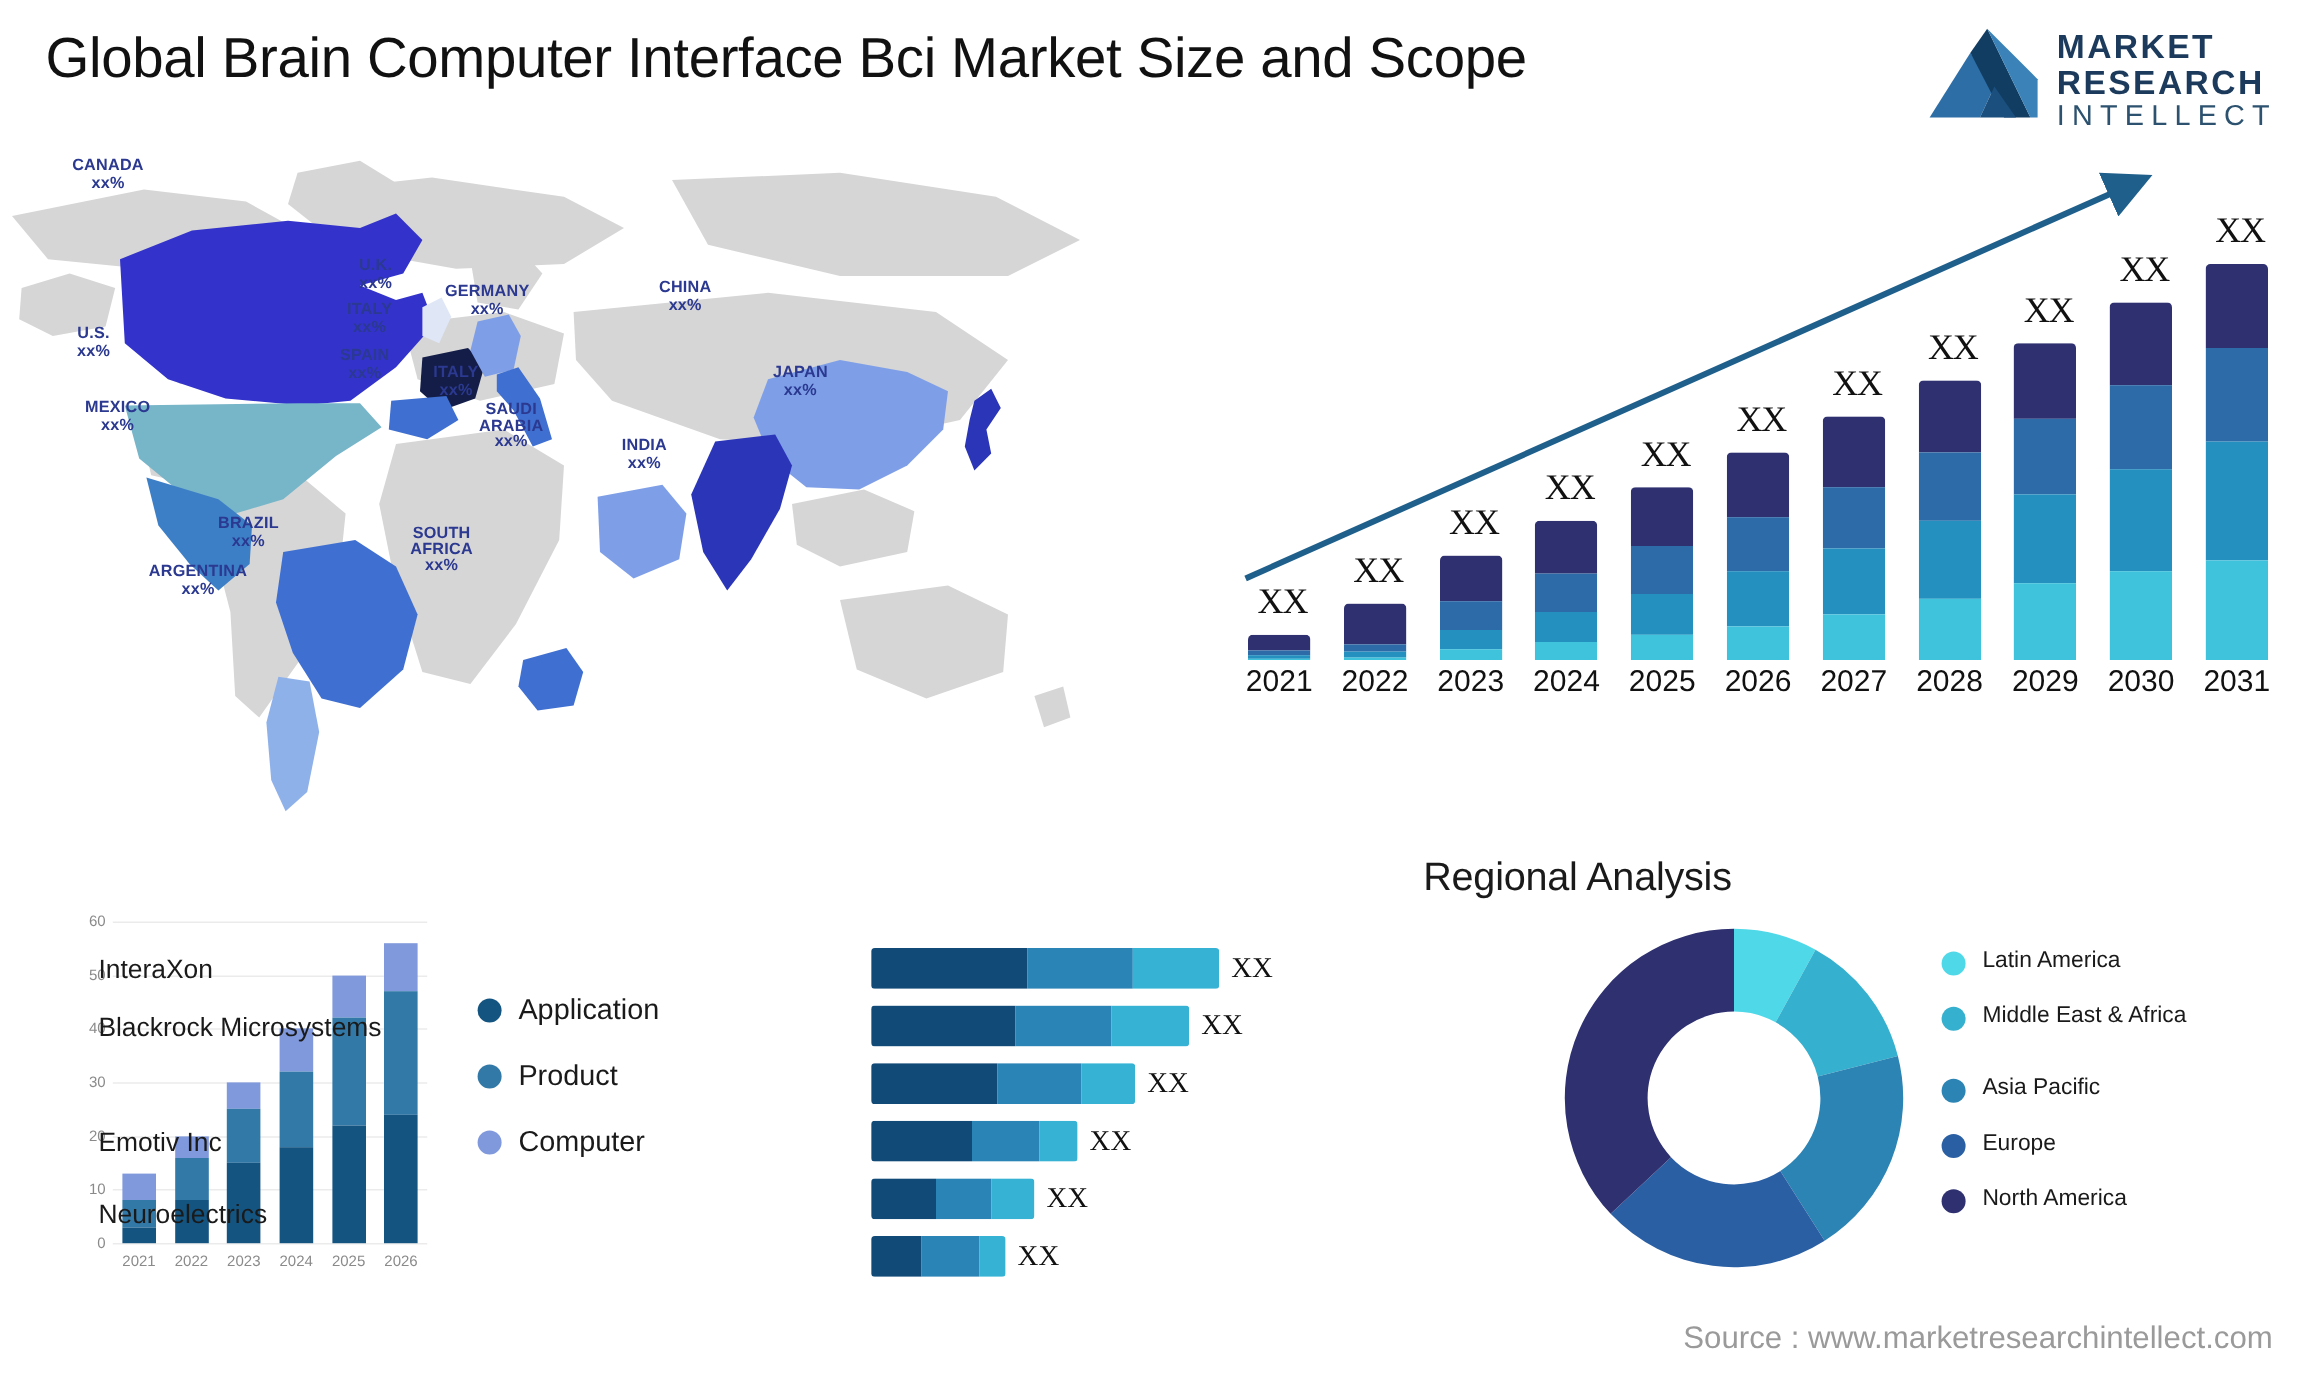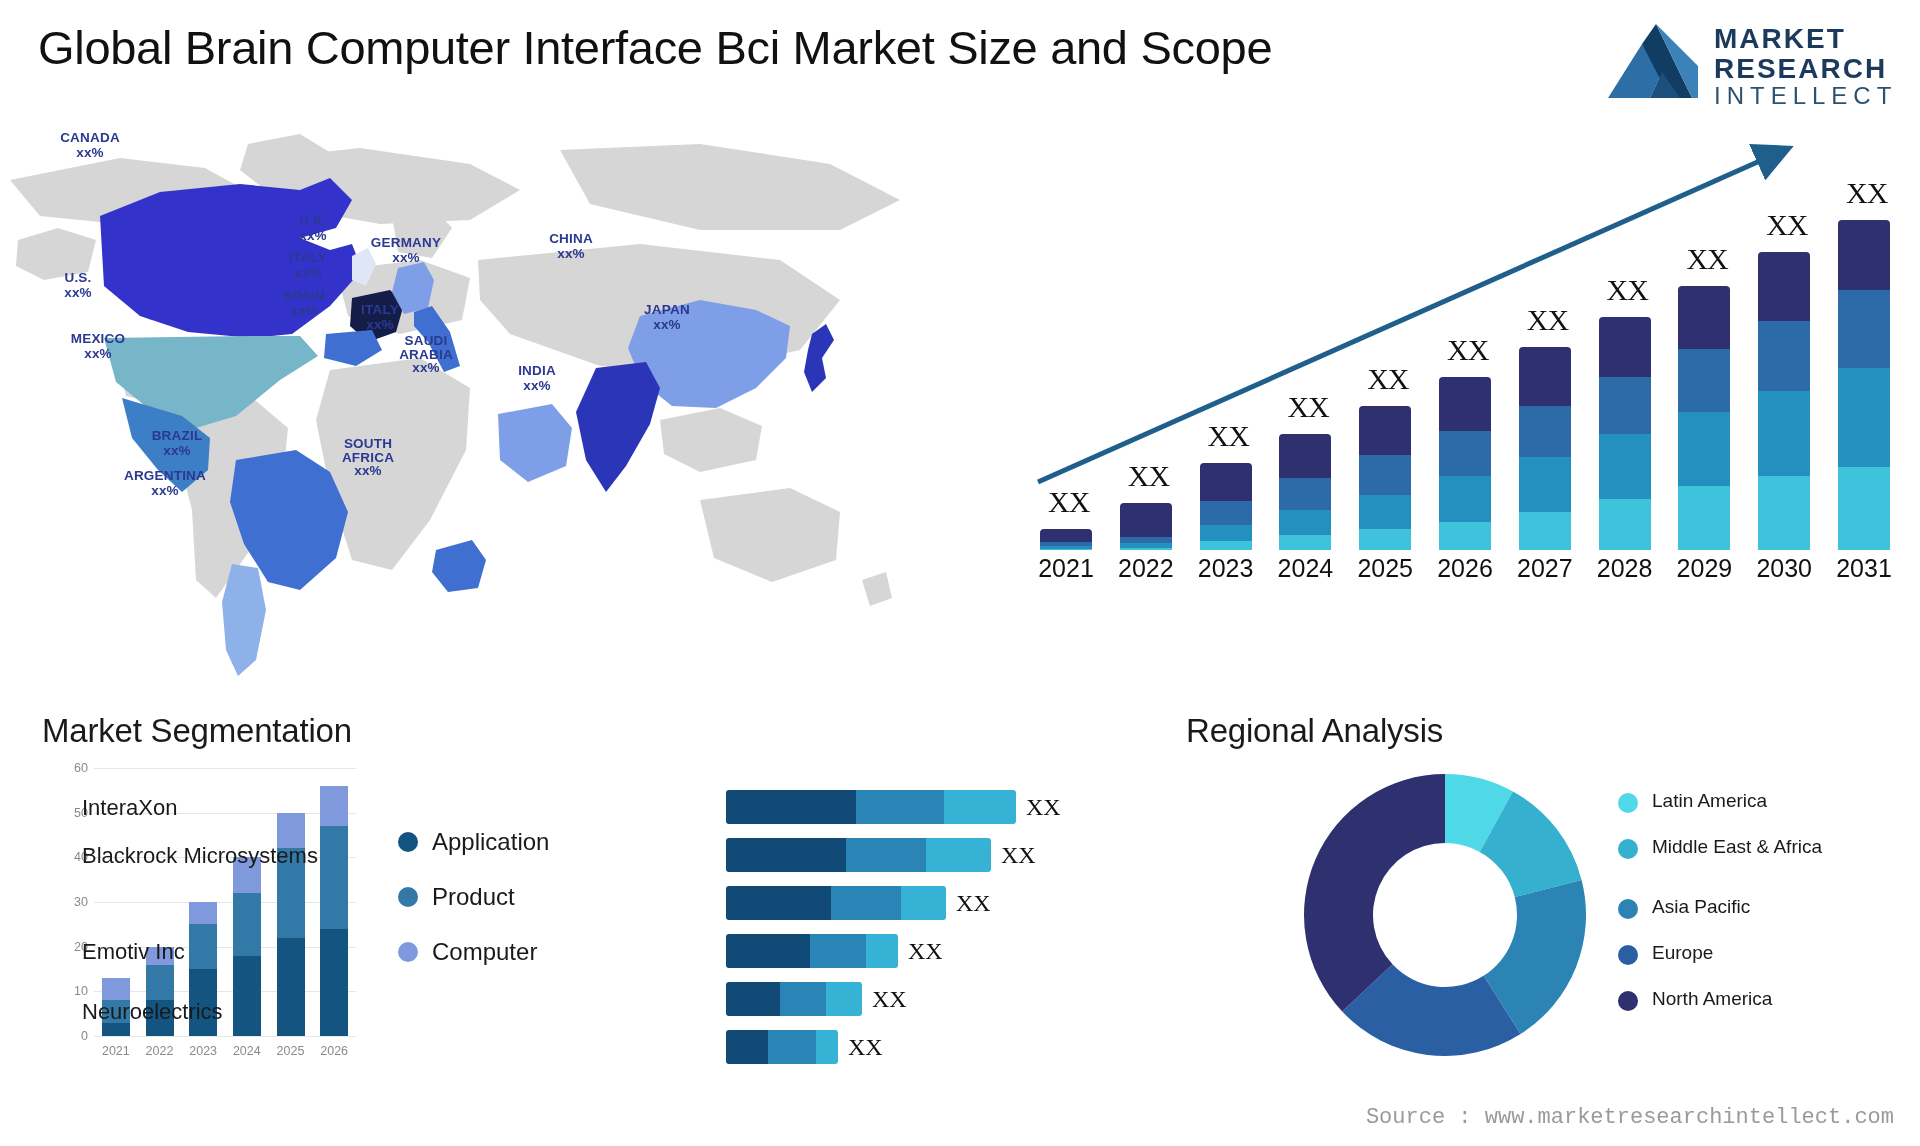--- a/index.html
+++ b/index.html
@@ -79,22 +79,22 @@
   .pl-xx{position:absolute;font-size:24px;color:#111;font-family:"Liberation Serif", serif;}
 
   
   #donut-panel{position:absolute;left:1300px;top:770px;width:290px;height:290px;}
   #donut-legend{position:absolute;left:1618px;top:790px;width:300px;}
   .dn-row{display:flex;align-items:flex-start;margin-bottom:16px;}
   .dn-dot{width:20px;height:20px;border-radius:50%;margin-right:14px;flex:none;margin-top:3px;}
   .dn-label{font-size:19px;color:#1a1a1a;line-height:1.18;max-width:200px;
             font-family:"Liberation Sans", sans-serif;}
 
-  #source-note{position:absolute;right:26px;bottom:16px;font-size:22px;color:#9a9a9a;
-               font-family:Liberation Mono, monospace;}
+  #source-note{position:absolute;right:26px;bottom:16px;font-size:26px;color:#9a9a9a;
+               font-family:Liberation Sans, sans-serif;}
 </style>
 </head>
 <body>
 
 <div class="page">
 
   <div id="brand-logo">
     <svg width="300" height="96" viewBox="0 0 300 96">
       <g>
         <path d="M12 84 L46 30 L66 58 L54 84 Z" fill="#2e6ea6"></path>
@@ -163,21 +163,21 @@
       <span class="pct">xx%</span>
     </div>
     <div class="map-label" style="left:38px;top:150px;width:80px;">
       <span>U.S.</span>
       <span class="pct">xx%</span>
     </div>
     <div class="map-label" style="left:48px;top:211px;width:100px;">
       <span>MEXICO</span>
       <span class="pct">xx%</span>
     </div>
-    <div class="map-label" style="left:127px;top:308px;width:100px;">
+    <div class="map-label" style="left:157px;top:308px;width:100px;">
       <span>BRAZIL</span>
       <span class="pct">xx%</span>
     </div>
     <div class="map-label" style="left:105px;top:348px;width:120px;">
       <span>ARGENTINA</span>
       <span class="pct">xx%</span>
     </div>
     <div class="map-label" style="left:278px;top:93px;width:70px;">
       <span>U.K.</span>
       <span class="pct">xx%</span>
@@ -314,21 +314,20 @@
       <div class="gc-year" style="left: 247.4px; top: 4px;">2024</div>
       <div class="gc-year" style="left: 327.2px; top: 4px;">2025</div>
       <div class="gc-year" style="left: 407px; top: 4px;">2026</div>
       <div class="gc-year" style="left: 486.8px; top: 4px;">2027</div>
       <div class="gc-year" style="left: 566.6px; top: 4px;">2028</div>
       <div class="gc-year" style="left: 646.4px; top: 4px;">2029</div>
       <div class="gc-year" style="left: 726.2px; top: 4px;">2030</div>
       <div class="gc-year" style="left: 806px; top: 4px;">2031</div>
     </div>
 
-  <div class="sec-title" style="left:42px;top:712px;">Market Segmentation</div>
   <div id="seg-panel">
     <div id="seg-plot">
         <div class="seg-grid" style="top: 268px;"></div>
         <div class="seg-ytick" style="top: 268px;">0</div>
         <div class="seg-grid" style="top: 223.333px;"></div>
         <div class="seg-ytick" style="top: 223.333px;">10</div>
         <div class="seg-grid" style="top: 178.667px;"></div>
         <div class="seg-ytick" style="top: 178.667px;">20</div>
         <div class="seg-grid" style="top: 134px;"></div>
         <div class="seg-ytick" style="top: 134px;">30</div>

